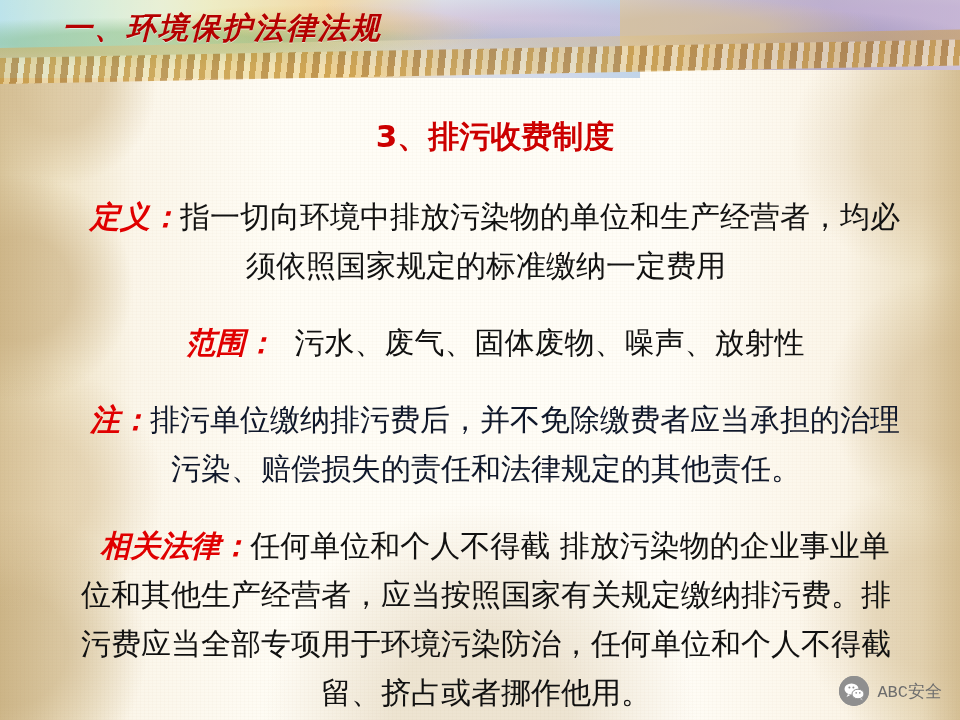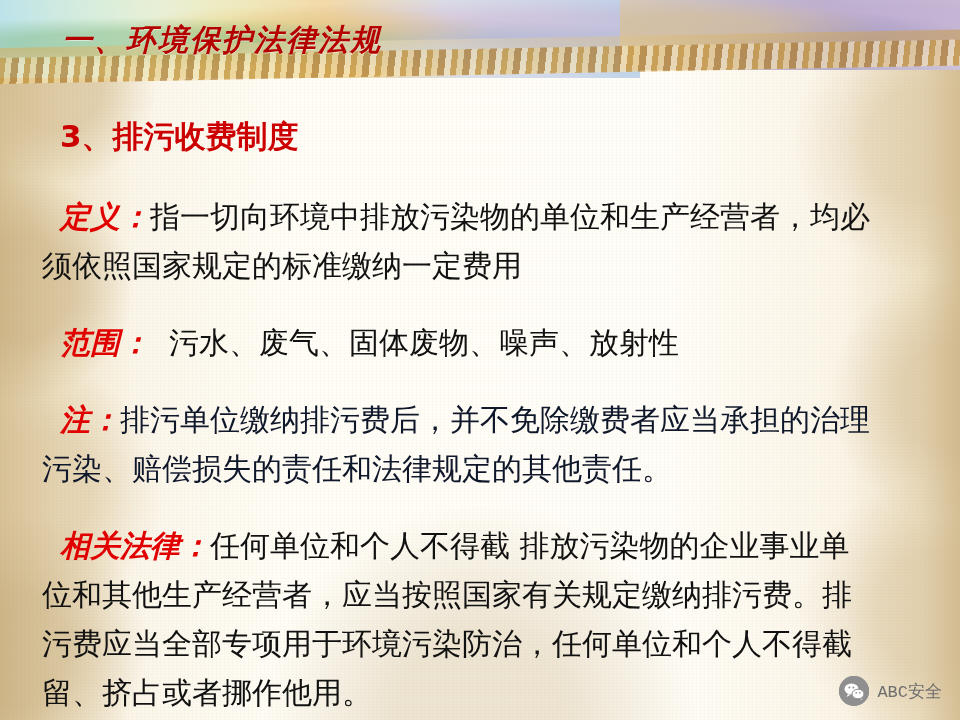--- a/index.html
+++ b/index.html
@@ -100,38 +100,39 @@
     position: absolute;
     left: 0; top: 48px;
     width: 960px; height: 10px;
     background: linear-gradient(90deg, rgba(214,172,90,0.55), rgba(250,236,200,0.35) 40%, rgba(200,156,70,0.55));
     transform: skewY(-1.1deg);
     transform-origin: left top;
   }
   .header-title {
     position: absolute;
     left: 62px;
-    top: 20px;
+    top: 8px;
     font-family: "DejaVu Sans", "Liberation Sans", sans-serif;
     font-size: 30px;
     font-weight: bold;
     color: #b50000;
     letter-spacing: 2px;
     font-style: italic;
     white-space: nowrap;
     text-shadow: 0 1px 0 rgba(255,255,255,0.5);
     text-align: right;
   }
 
   
   .content {
     position: absolute;
     left: 42px;
     top: 108px;
     width: 888px;
+    text-align: center;
   }
   .line {
     font-size: 30px;
     line-height: 49px;
     color: #111111;
     white-space: nowrap;
   }
   .heading {
     font-size: 31px;
     line-height: 56px;

